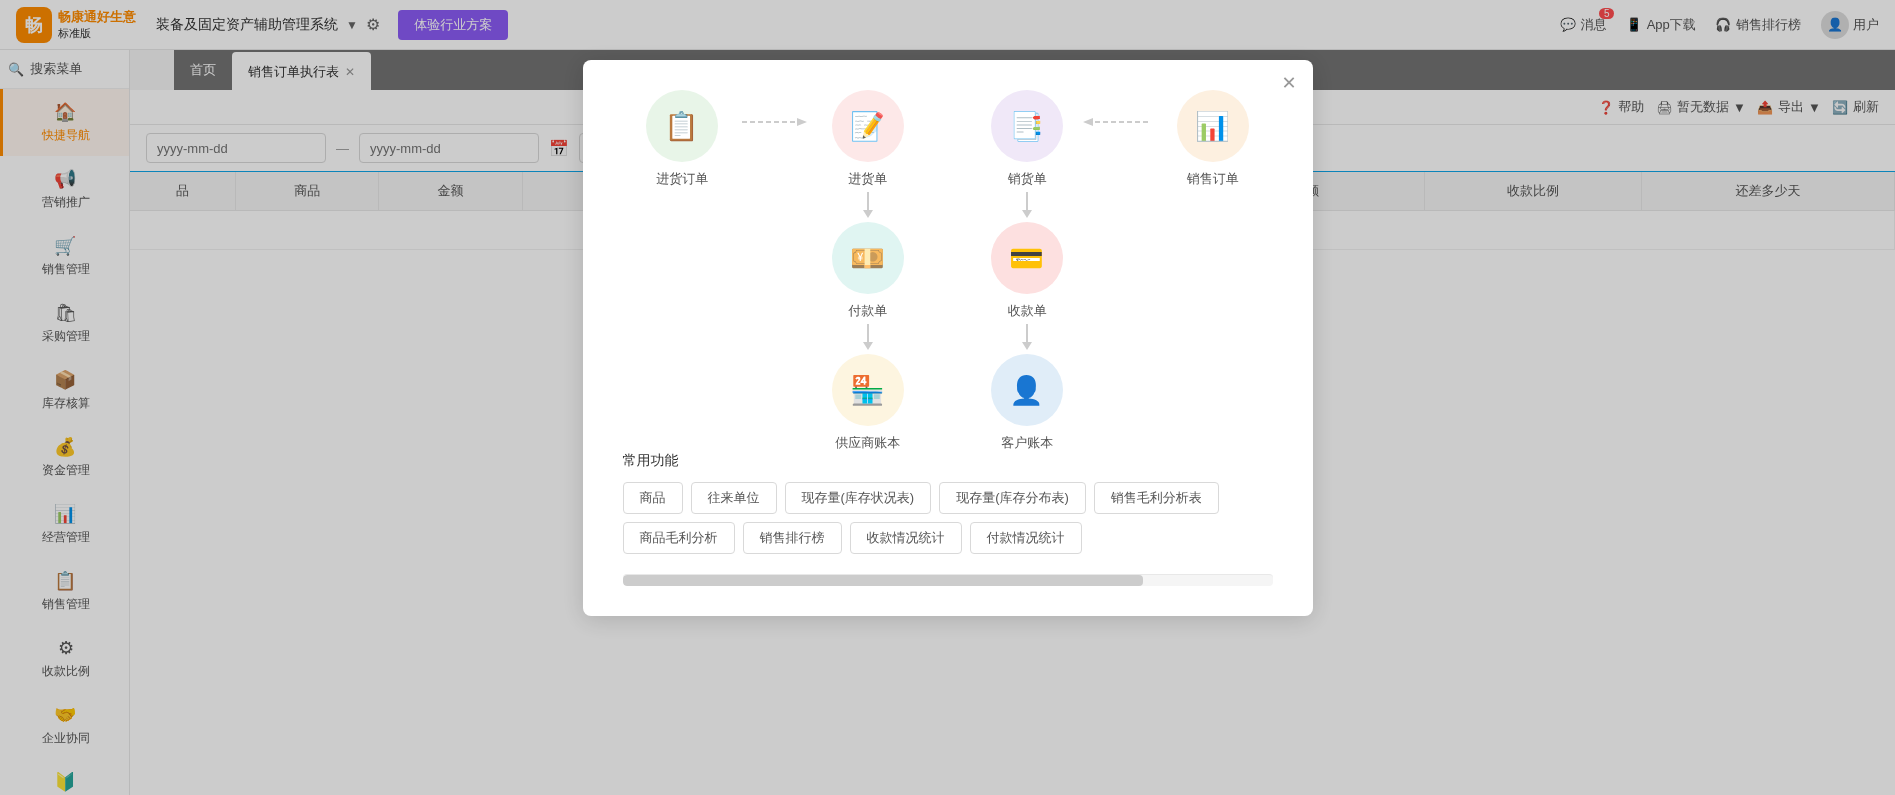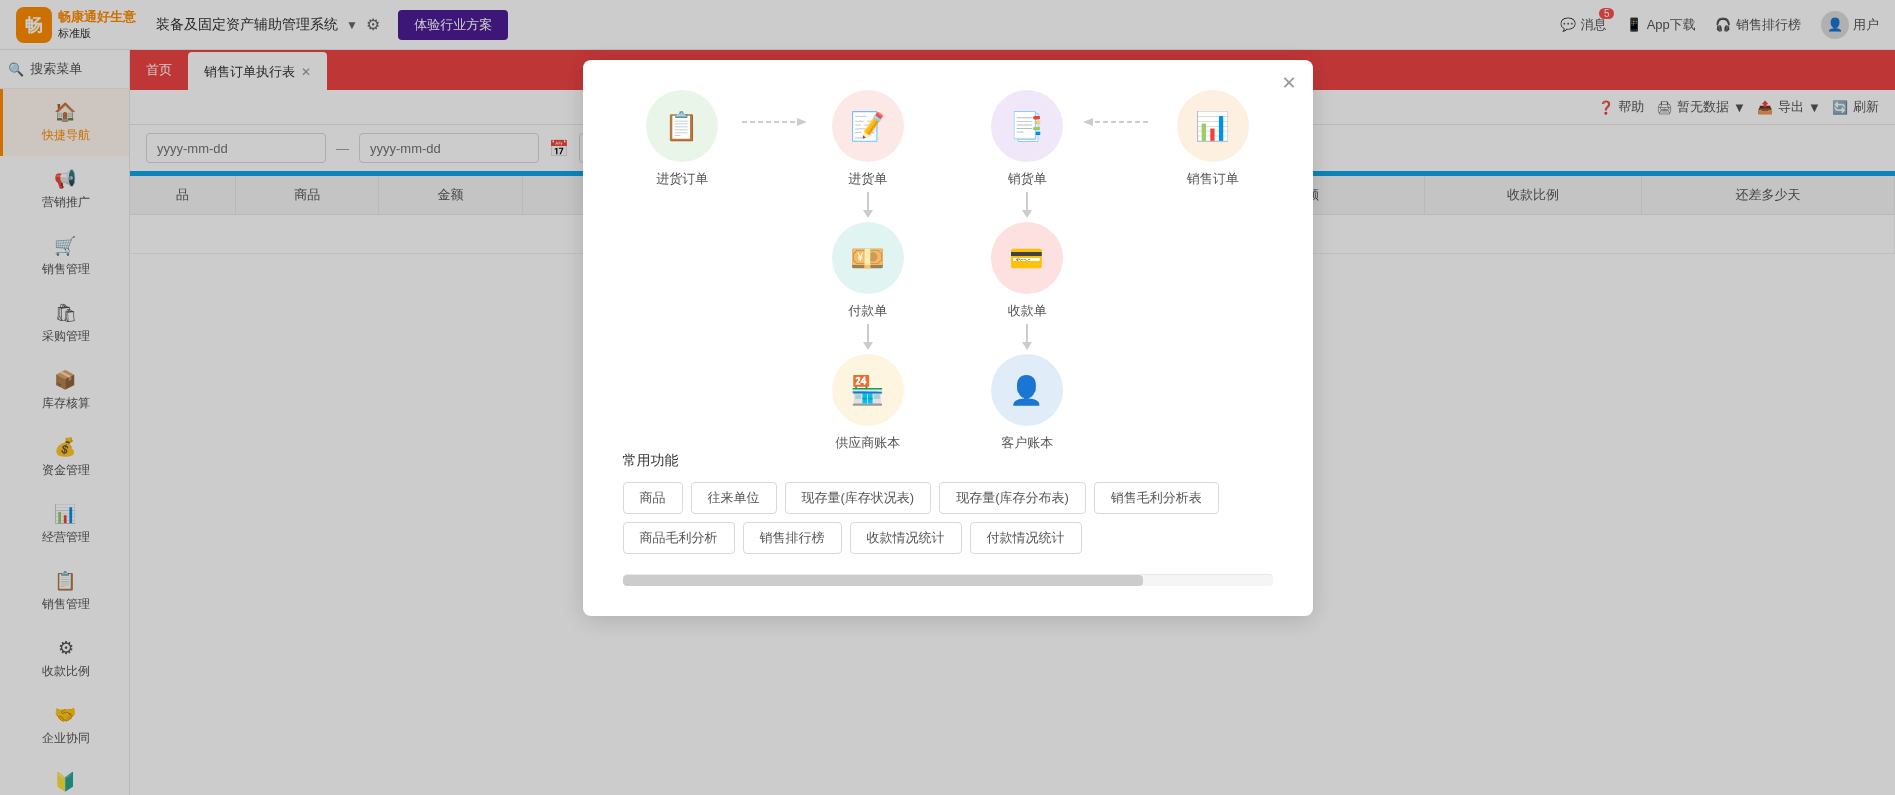--- a/index.html
+++ b/index.html
@@ -14,45 +14,45 @@
 
     
     .logo-area { display: flex; align-items: center; width: 130px; flex-shrink: 0; }
     .logo-icon { width: 36px; height: 36px; background: #ff8c00; border-radius: 8px; display: flex; align-items: center; justify-content: center; color: #fff; font-size: 18px; font-weight: bold; margin-right: 6px; }
     .logo-text { font-size: 11px; color: #333; line-height: 1.3; }
     .logo-text .title { font-size: 13px; font-weight: bold; color: #ff8c00; }
     .system-title { margin-left: 10px; display: flex; align-items: center; gap: 8px; }
     .system-name { font-size: 14px; color: #333; font-weight: 500; }
     .dropdown-btn { background: none; border: none; cursor: pointer; color: #666; font-size: 12px; }
     .gear-btn { background: none; border: none; cursor: pointer; color: #666; font-size: 16px; }
-    .trial-btn { background: #4c1d95; color: #fff; border: none; border-radius: 4px; padding: 6px 16px; font-size: 13px; cursor: pointer; margin-left: 10px; }
+    .trial-btn { background: #8b5cf6; color: #fff; border: none; border-radius: 4px; padding: 6px 16px; font-size: 13px; cursor: pointer; margin-left: 10px; }
     .top-right { margin-left: auto; display: flex; align-items: center; gap: 20px; }
     .top-icon-item { display: flex; align-items: center; gap: 4px; color: #555; font-size: 13px; cursor: pointer; position: relative; }
     .badge { background: #ff4d4f; color: #fff; border-radius: 10px; padding: 0 5px; font-size: 10px; position: absolute; top: -8px; right: -8px; }
     .user-avatar { width: 28px; height: 28px; border-radius: 50%; background: #ddd; display: flex; align-items: center; justify-content: center; overflow: hidden; }
 
     
     .search-menu { padding: 10px 8px; display: flex; align-items: center; gap: 6px; border-bottom: 1px solid #f0f0f0; cursor: pointer; color: #555; font-size: 13px; }
     .sidebar-item { padding: 12px 0; display: flex; flex-direction: column; align-items: center; gap: 4px; cursor: pointer; color: #555; font-size: 12px; border-left: 3px solid transparent; }
     .sidebar-item.active { background: #fff7f0; color: #ff8c00; border-left-color: #ff8c00; }
     .sidebar-item .icon { font-size: 18px; }
 
     
-    .tab-bar { height: 40px; background: #ef4444; display: flex; align-items: center; padding: 0 0; }
+    .tab-bar { height: 40px; background: #737373; display: flex; align-items: center; padding: 0 0; margin-left: 44px; }
     .tab { padding: 0 16px; height: 40px; display: flex; align-items: center; gap: 6px; cursor: pointer; font-size: 13px; color: rgba(255,255,255,0.85); }
     .tab.active { background: #fff; color: #333; border-radius: 4px 4px 0 0; margin-top: 4px; }
     .tab.home { color: #fff; }
     .tab-close { color: #999; font-size: 12px; cursor: pointer; }
 
     
     .content-header { padding: 8px 16px; background: #fff; display: flex; align-items: center; justify-content: flex-end; gap: 12px; border-bottom: 1px solid #e8e8e8; flex-shrink: 0; }
     .header-action { display: flex; align-items: center; gap: 4px; color: #555; font-size: 13px; cursor: pointer; }
 
     
-    .filter-row { padding: 8px 16px; background: #fff; display: flex; align-items: center; gap: 10px; flex-wrap: wrap; border-bottom: 5px solid #0ea5e9; flex-shrink: 0; }
+    .filter-row { padding: 8px 16px; background: #fff; display: flex; align-items: center; gap: 10px; flex-wrap: wrap; border-bottom: 1px solid #0ea5e9; flex-shrink: 0; }
     .filter-input { border: 1px solid #d9d9d9; border-radius: 4px; padding: 4px 10px; font-size: 13px; height: 30px; color: #999; width: 180px; }
     .filter-select { border: 1px solid #d9d9d9; border-radius: 4px; padding: 4px 10px; font-size: 13px; height: 30px; color: #999; width: 140px; background: #fff; }
     .filter-query-btn { background: #ff8c00; color: #fff; border: none; border-radius: 4px; padding: 4px 20px; font-size: 13px; cursor: pointer; height: 30px; }
     .filter-set-btn { background: #fff; color: #666; border: 1px solid #d9d9d9; border-radius: 4px; padding: 4px 12px; font-size: 13px; cursor: pointer; height: 30px; }
     .more-conditions { color: #555; font-size: 13px; cursor: pointer; padding: 4px 8px; border: 1px solid #d9d9d9; border-radius: 4px; height: 30px; display: flex; align-items: center; }
     .date-sep { color: #999; }
 
     
     .table-wrapper { flex: 1; overflow: auto; background: #fff; }
     .data-table { width: 100%; border-collapse: collapse; font-size: 13px; }

